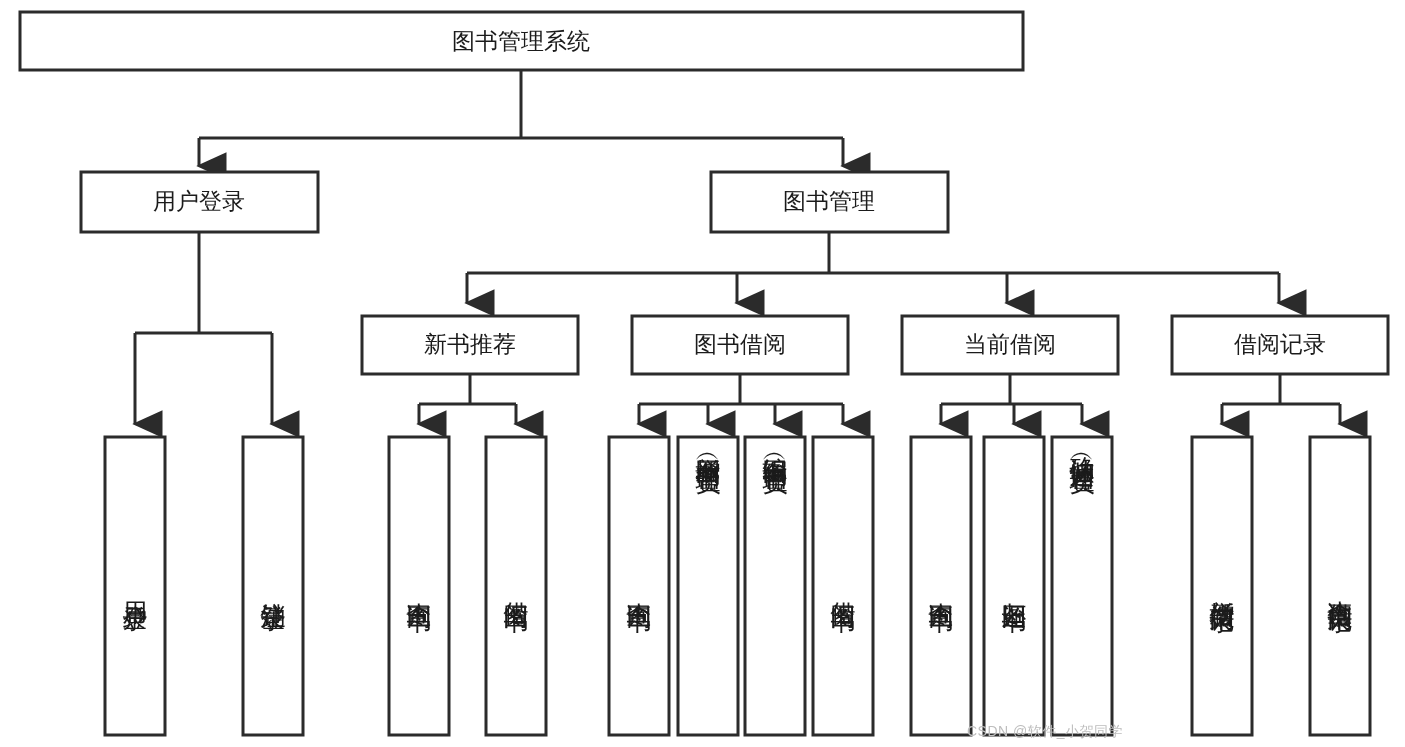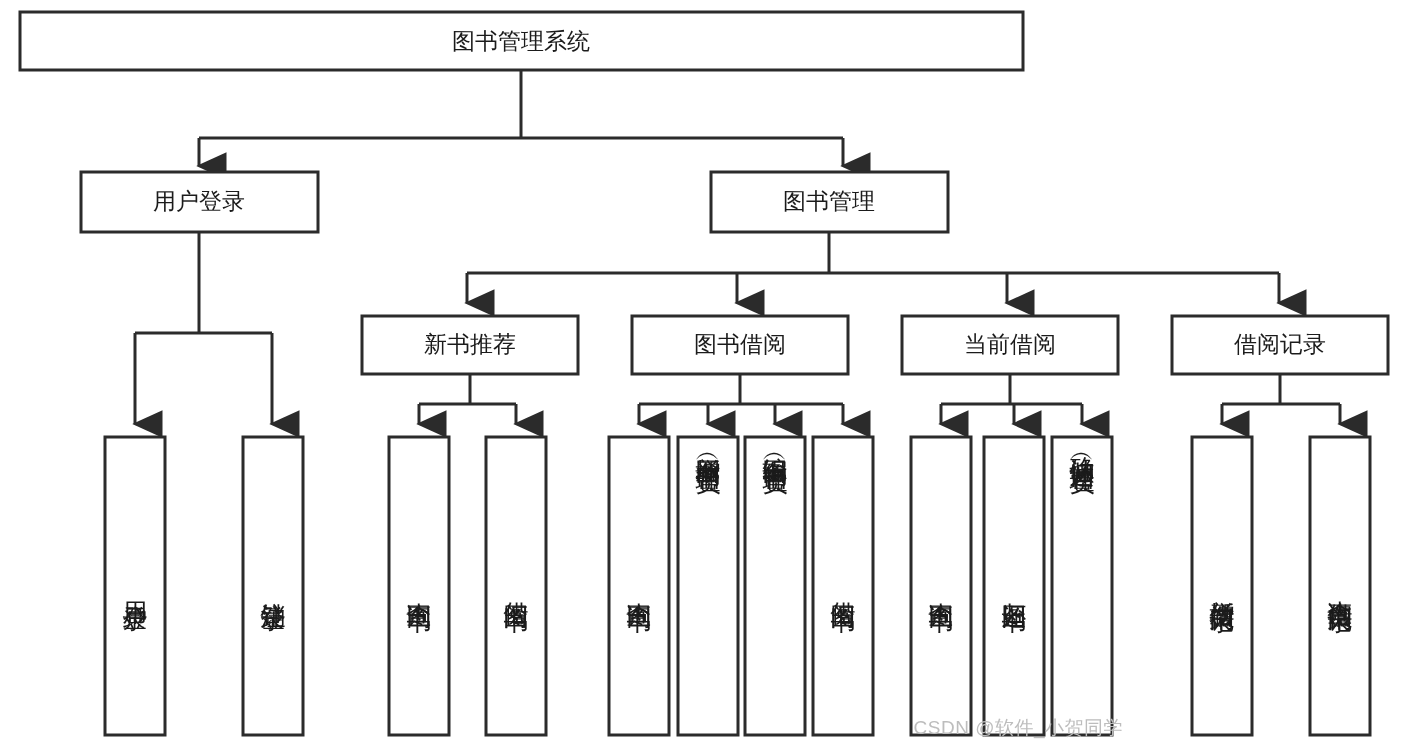--- a/index.html
+++ b/index.html
@@ -61,21 +61,21 @@
     line-height: 1.08;
     letter-spacing: 2px;
     color: #1b1b1b;
     white-space: nowrap;
   }
   #watermark {
     position: absolute;
     right: 8px;
     bottom: 6px;
     font-family: "Liberation Sans", "DejaVu Sans", sans-serif;
-    font-size: 19px;
+    font-size: 14px;
     color: #bdbdbd;
     letter-spacing: 0.5px;
     white-space: nowrap;
   }
 </style>
 </head>
 <body>
 
 <div id="diagram-root">
 

